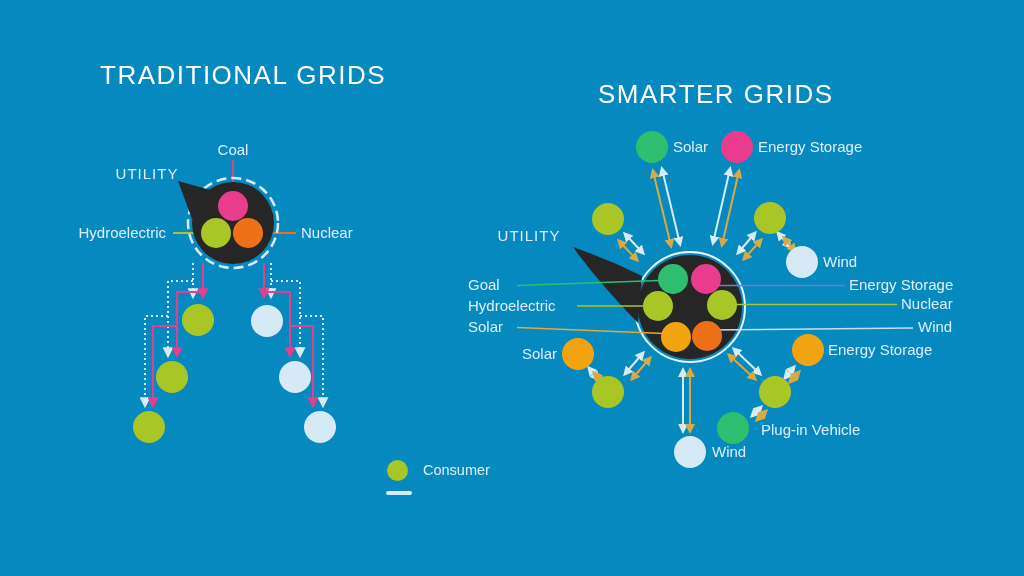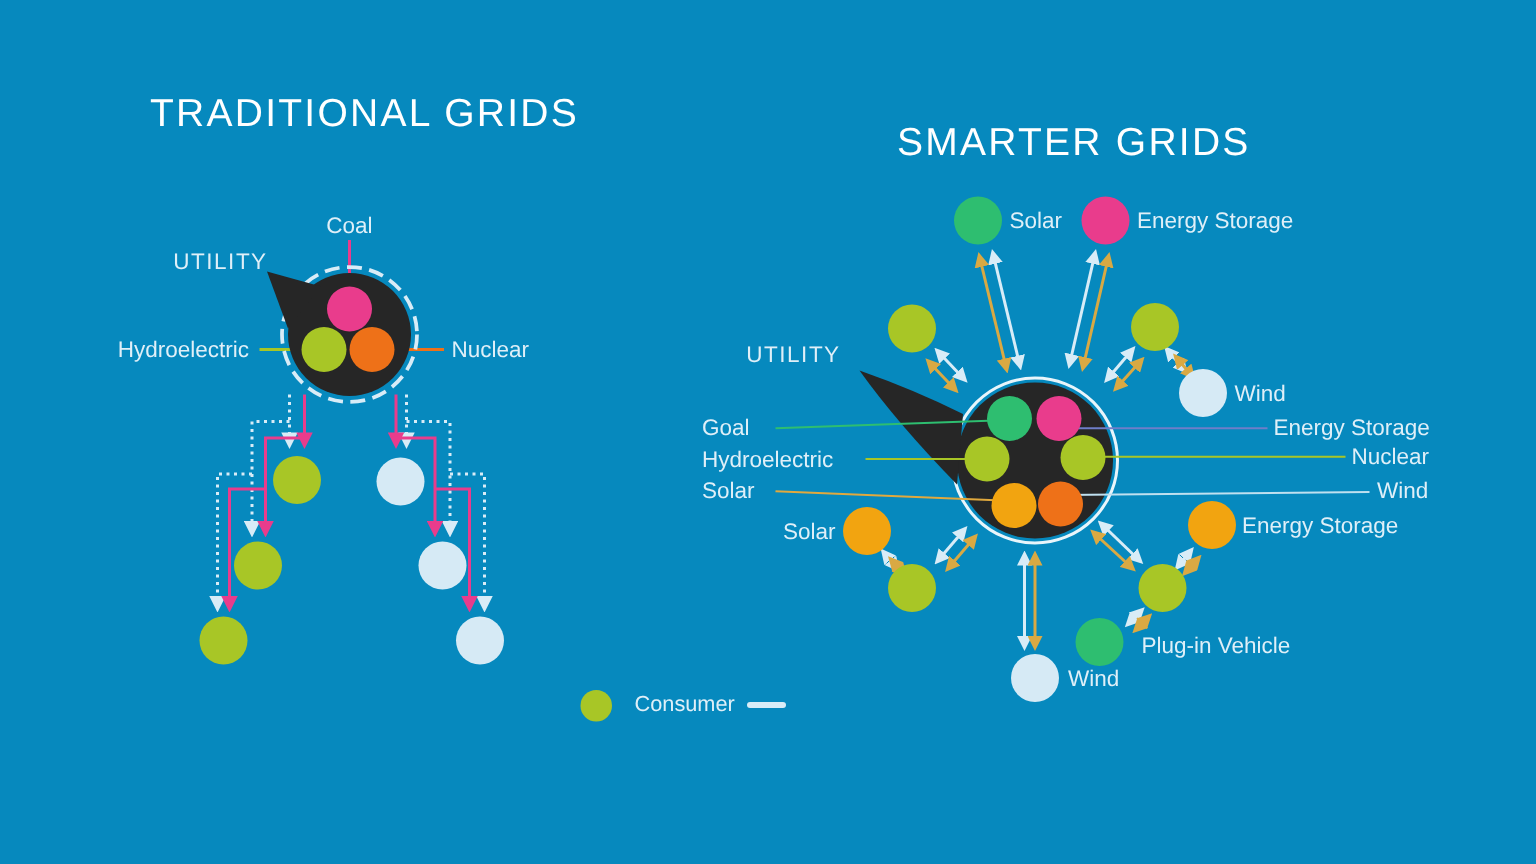--- a/index.html
+++ b/index.html
@@ -17,21 +17,21 @@
   #title-right{left:598px;margin-top:19px;}
   svg{position:absolute;}
   #svg-traditional{left:40px;top:130px;}
   #svg-smarter{left:440px;top:110px;}
   svg text{
     font-family:"Liberation Sans", sans-serif;
     font-size:15px;fill:#DFEFF8;
   }
   .legend{
     position:absolute;left:385px;top:462px;
-    display:flex;flex-direction:row;gap:7px;
+    display:flex;flex-direction:column;gap:7px;
   }
   .legend-row{display:flex;align-items:center;height:16px;}
   .legend-swatch{width:32px;display:flex;justify-content:flex-start;align-items:center;}
   .legend-label{font-size:14.5px;margin-left:6px;white-space:nowrap;}
   .sw-circle{width:21px;height:21px;border-radius:50%;background:#A8C626;margin-left:2px;}
   .sw-power{width:26px;height:5px;border-radius:2px;background:#E93C8C;margin-left:1px;}
   .sw-dotted{width:30px;height:5px;margin-left:1px;
     background:repeating-linear-gradient(90deg,#D8ECF7 0 6px,transparent 6px 11px);}
   .sw-solid{width:26px;height:4px;border-radius:2px;background:#D8ECF7;margin-left:1px;}
 </style>

